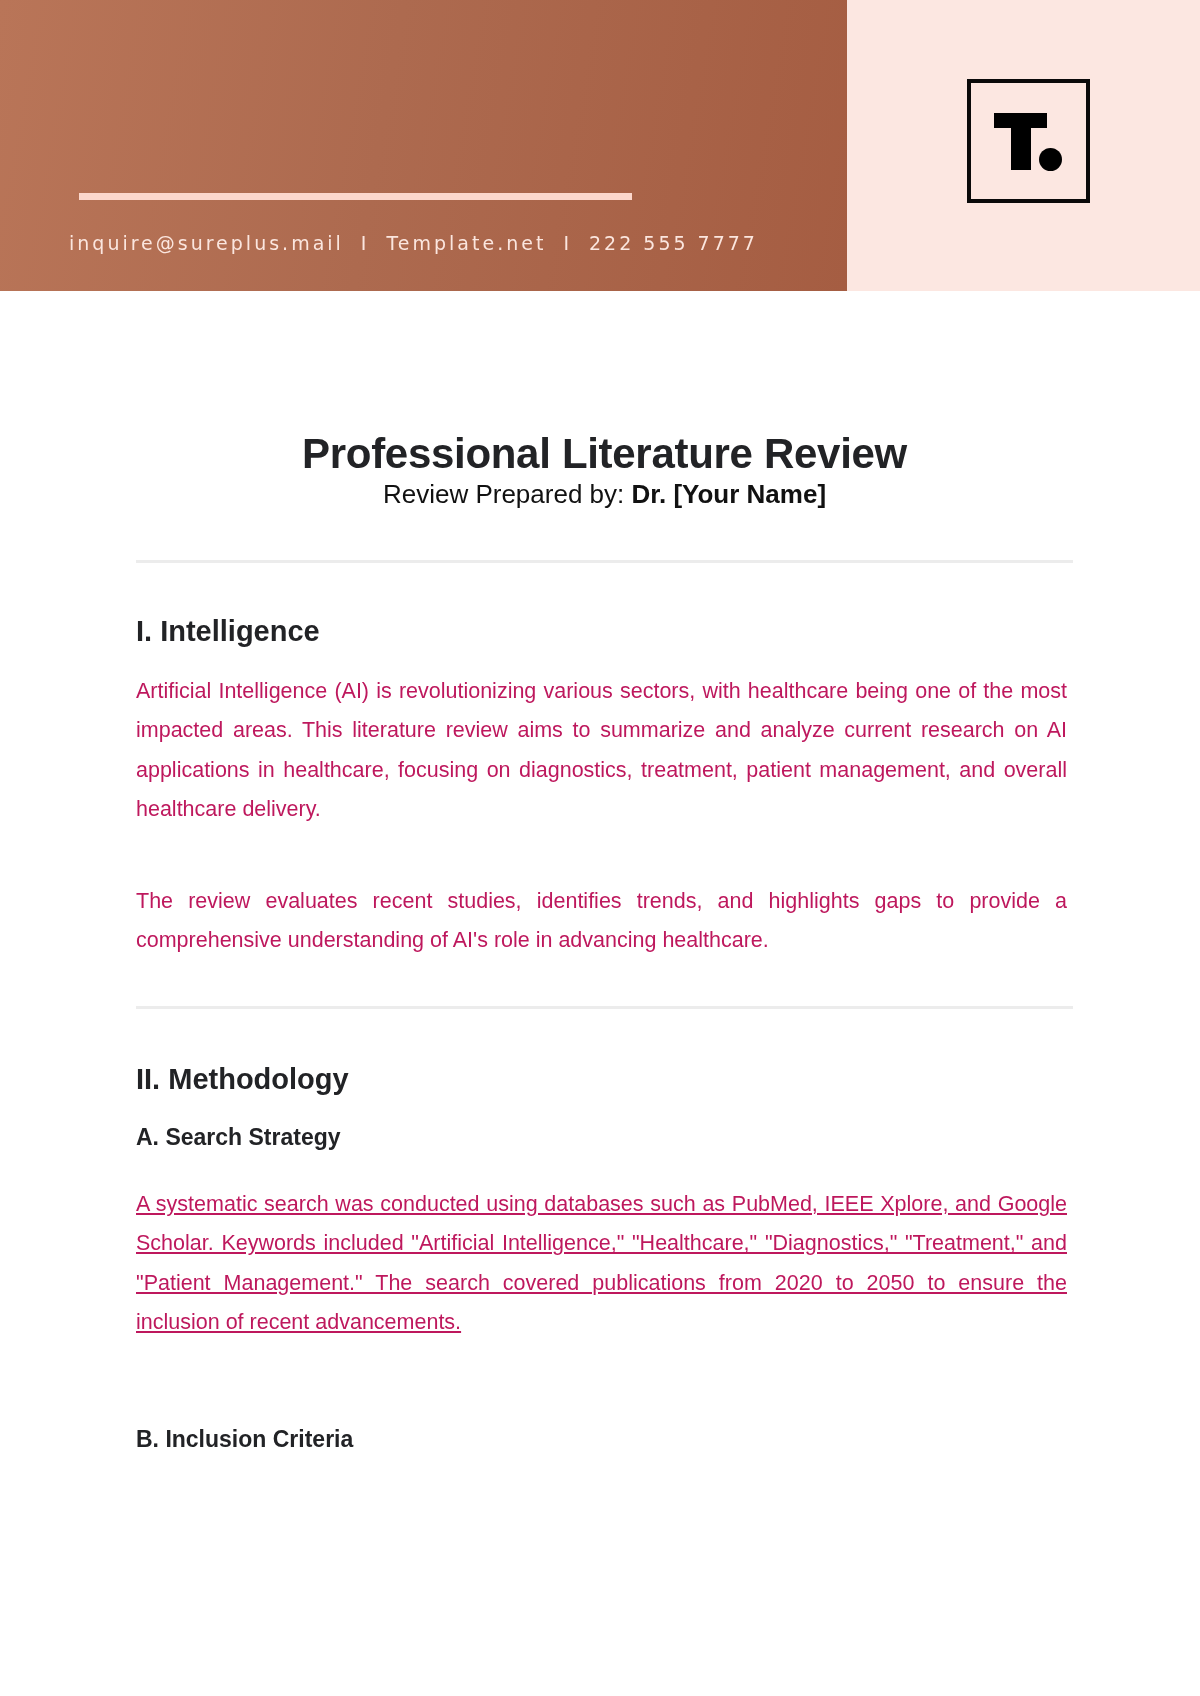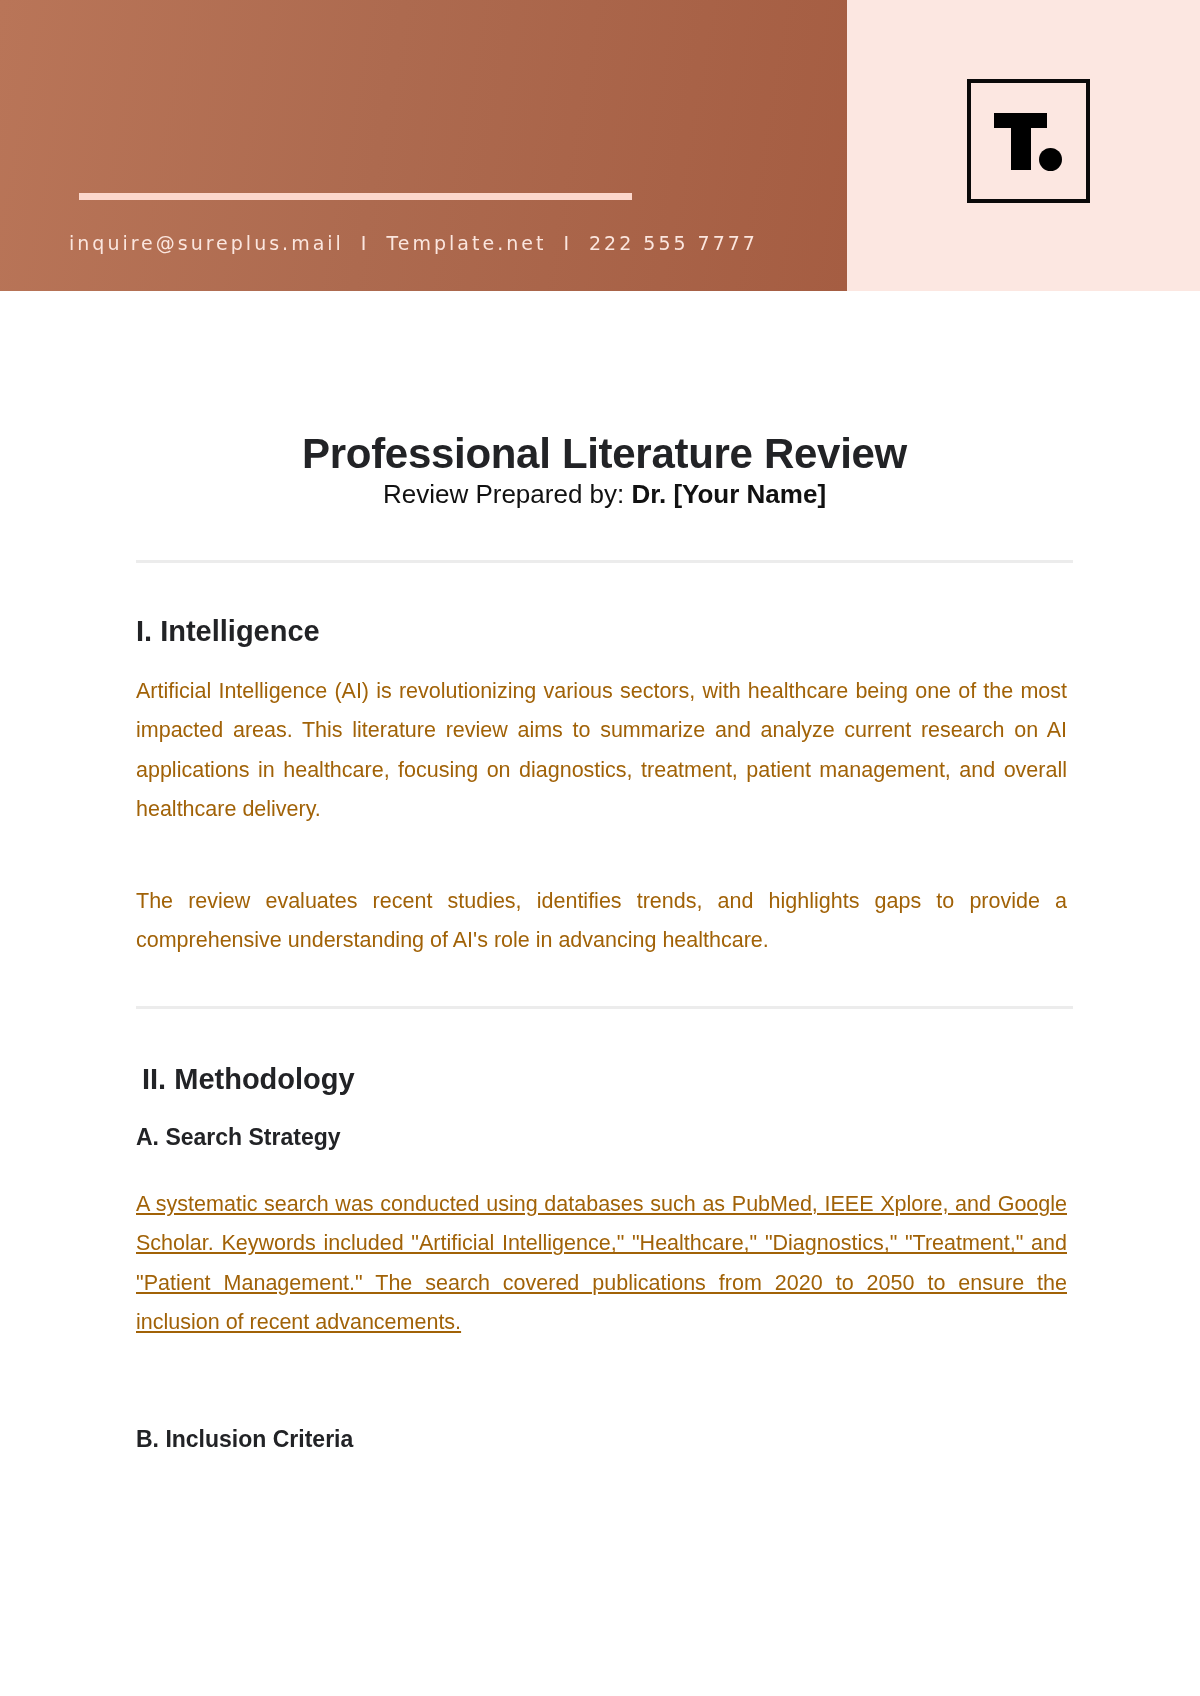--- a/index.html
+++ b/index.html
@@ -42,21 +42,21 @@
     position: absolute; left: 0; top: 479px; width: 937px; text-align: center;
     font-size: 26px; color: #111;
   }
   .byline b { font-weight: 700; }
   .divider { position: absolute; left: 0; width: 937px; height: 3px; background: #ececec; }
 
   .h2 { position: absolute; left: 0; font-size: 29px; font-weight: 700; color: #222326; }
   .h3 { position: absolute; left: 0; font-size: 23px; font-weight: 700; color: #222326; }
   .para {
     position: absolute; left: 0; width: 931px;
-    font-size: 21.5px; line-height: 39.3px; color: #a16207; text-align: justify;
+    font-size: 21.5px; line-height: 39.3px; color: #be185d; text-align: justify;
   }
 </style>
 </head>
 <body>
 
 <div class="header">
   <div class="header-left">
     <div class="header-bar"></div>
     <div class="header-contact">
       <span>inquire@sureplus.mail</span>
@@ -81,17 +81,17 @@
   </div>
 
   <div class="divider" style="top:560px;"></div>
 
   <h2 class="h2" style="top:615px;">I. Intelligence</h2>
   <p class="para" style="top:672px;">Artificial Intelligence (AI) is revolutionizing various sectors, with healthcare being one of the most impacted areas. This literature review aims to summarize and analyze current research on AI applications in healthcare, focusing on diagnostics, treatment, patient management, and overall healthcare delivery.</p>
   <p class="para" style="top:882px;">The review evaluates recent studies, identifies trends, and highlights gaps to provide a comprehensive understanding of AI's role in advancing healthcare.</p>
 
   <div class="divider" style="top:1006px;"></div>
 
-  <h2 class="h2" style="top:1063px;margin-left:6px;">II. Methodology</h2>
+  <h2 class="h2" style="top:1063px;">II. Methodology</h2>
   <h3 class="h3" style="top:1124px;">A. Search Strategy</h3>
   <p class="para" style="top:1185px;text-decoration:underline;">A systematic search was conducted using databases such as PubMed, IEEE Xplore, and Google Scholar. Keywords included "Artificial Intelligence," "Healthcare," "Diagnostics," "Treatment," and "Patient Management." The search covered publications from 2020 to 2050 to ensure the inclusion of recent advancements.</p>
   <h3 class="h3" style="top:1426px;">B. Inclusion Criteria</h3>
 </div>
 
 </body></html>

